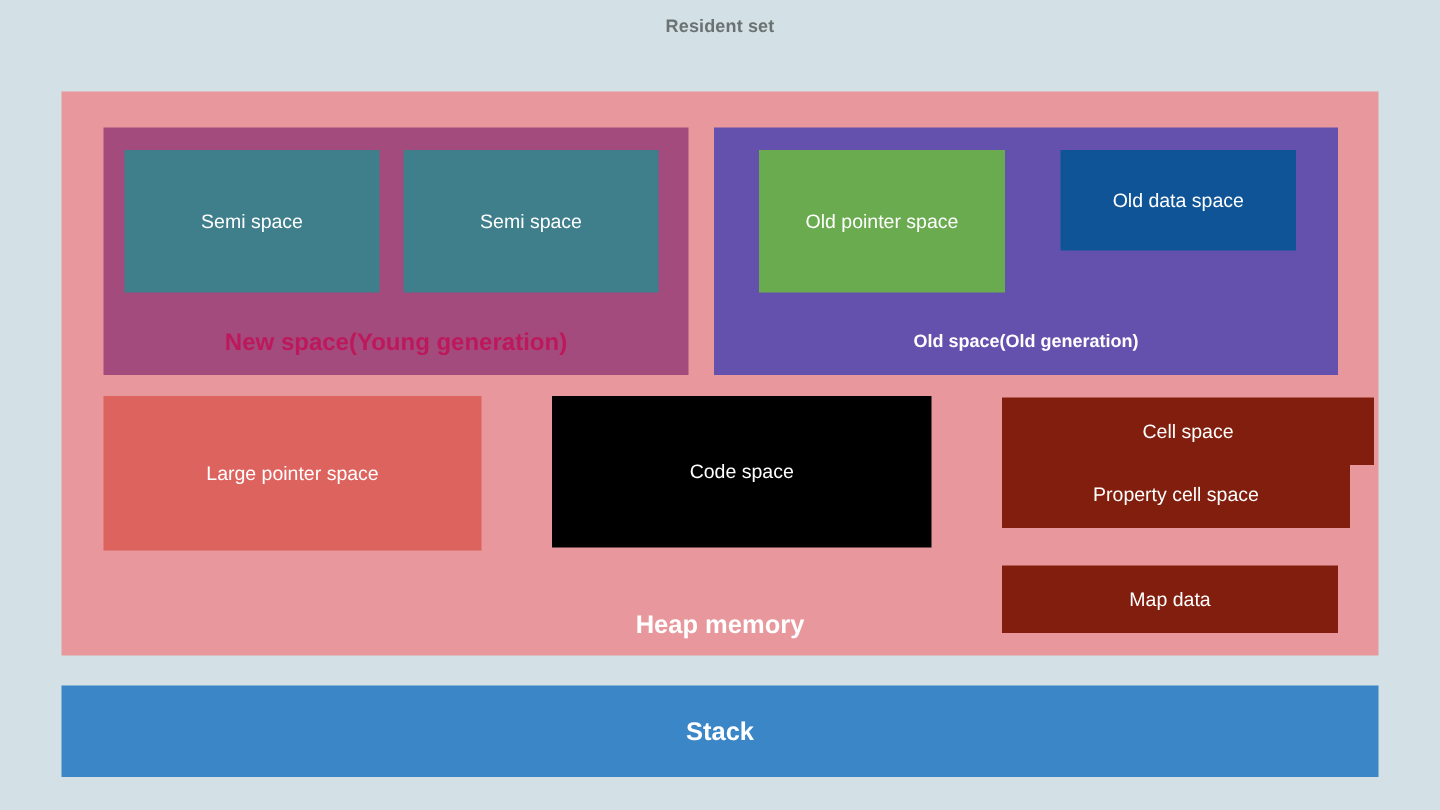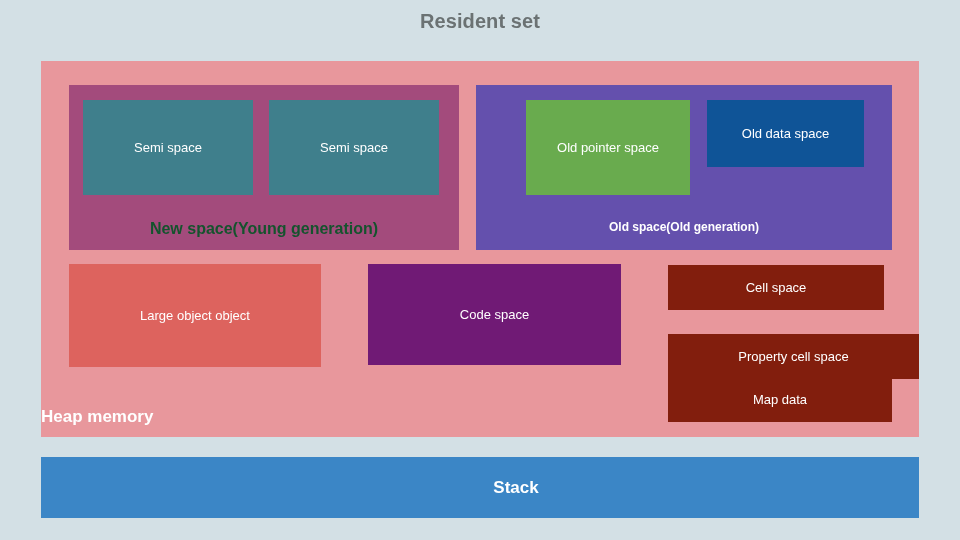--- a/index.html
+++ b/index.html
@@ -20,60 +20,60 @@
     width: 960px;
     height: 540px;
   }
   .abs { position: absolute; box-sizing: border-box; }
 
   .title {
     left: 0;
     top: 10px;
     width: 960px;
     text-align: center;
-    font-size: 20px;
+    font-size: 12px;
     font-weight: bold;
     color: #6b7273;
     letter-spacing: 0.1px;
   }
 
   
   .heap {
     left: 41px;
     top: 61px;
     width: 878px;
     height: 376px;
     background: #e8979c;
   }
   .heap-label {
     left: 41px;
     top: 407px;
     width: 878px;
-    text-align: left;
+    text-align: center;
     font-size: 17px;
     font-weight: bold;
     color: #ffffff;
   }
 
   
   .newspace {
     left: 69px;
     top: 85px;
     width: 390px;
     height: 165px;
     background: #a34b7c;
   }
   .newspace-label {
     left: 69px;
     top: 220px;
     width: 390px;
     text-align: center;
     font-size: 16px;
     font-weight: bold;
-    color: #14532d;
+    color: #be185d;
   }
   .semi1 {
     left: 83px; top: 100px;
     width: 170px; height: 95px;
     background: #3f7f8c;
   }
   .semi2 {
     left: 269px; top: 100px;
     width: 170px; height: 95px;
     background: #3f7f8c;
@@ -93,49 +93,48 @@
     width: 416px;
     text-align: center;
     font-size: 12px;
     font-weight: bold;
     color: #ffffff;
   }
   .oldptr {
     left: 506px; top: 100px;
     width: 164px; height: 95px;
     background: #69ab4e;
-    margin-left: 20px;
   }
   .olddata {
     left: 707px; top: 100px;
     width: 157px; height: 67px;
     background: #0f5497;
   }
 
   
   .largeobj {
     left: 69px; top: 264px;
     width: 252px; height: 103px;
     background: #dd635e;
   }
   .codespace {
     left: 368px; top: 264px;
     width: 253px; height: 101px;
-    background: #701a75;
+    background: #000000;
   }
 
   
   .cellspace {
     left: 668px; top: 265px;
-    width: 216px; height: 45px;
+    width: 248px; height: 45px;
     background: #821e0d;
   }
   .propcell {
-    left: 668px; top: 334px;
-    width: 251px; height: 45px;
+    left: 668px; top: 307px;
+    width: 232px; height: 45px;
     background: #821e0d;
   }
   .mapspace {
     left: 668px; top: 377px;
     width: 224px; height: 45px;
     background: #821e0d;
   }
 
   
   .stack {
@@ -143,21 +142,20 @@
     width: 878px; height: 61px;
     background: #3b86c6;
   }
   .stack-label {
     left: 41px; top: 478px;
     width: 878px;
     text-align: center;
     font-size: 17px;
     font-weight: bold;
     color: #ffffff;
-    margin-left: 36px;
   }
 
   .boxlabel {
     position: absolute;
     left: 0;
     width: 100%;
     text-align: center;
     font-size: 13px;
     font-weight: normal;
     color: #ffffff;
@@ -189,21 +187,21 @@
   <div class="abs oldspace"></div>
   <div class="abs oldptr">
     <span class="boxlabel mid">Old pointer space</span>
   </div>
   <div class="abs olddata">
     <span class="boxlabel mid">Old data space</span>
   </div>
   <div class="abs oldspace-label">Old space(Old generation)</div>
 
   <div class="abs largeobj">
-    <span class="boxlabel mid">Large object object</span>
+    <span class="boxlabel mid">Large pointer space</span>
   </div>
   <div class="abs codespace">
     <span class="boxlabel mid">Code space</span>
   </div>
 
   <div class="abs cellspace">
     <span class="boxlabel mid">Cell space</span>
   </div>
   <div class="abs propcell">
     <span class="boxlabel mid">Property cell space</span>

